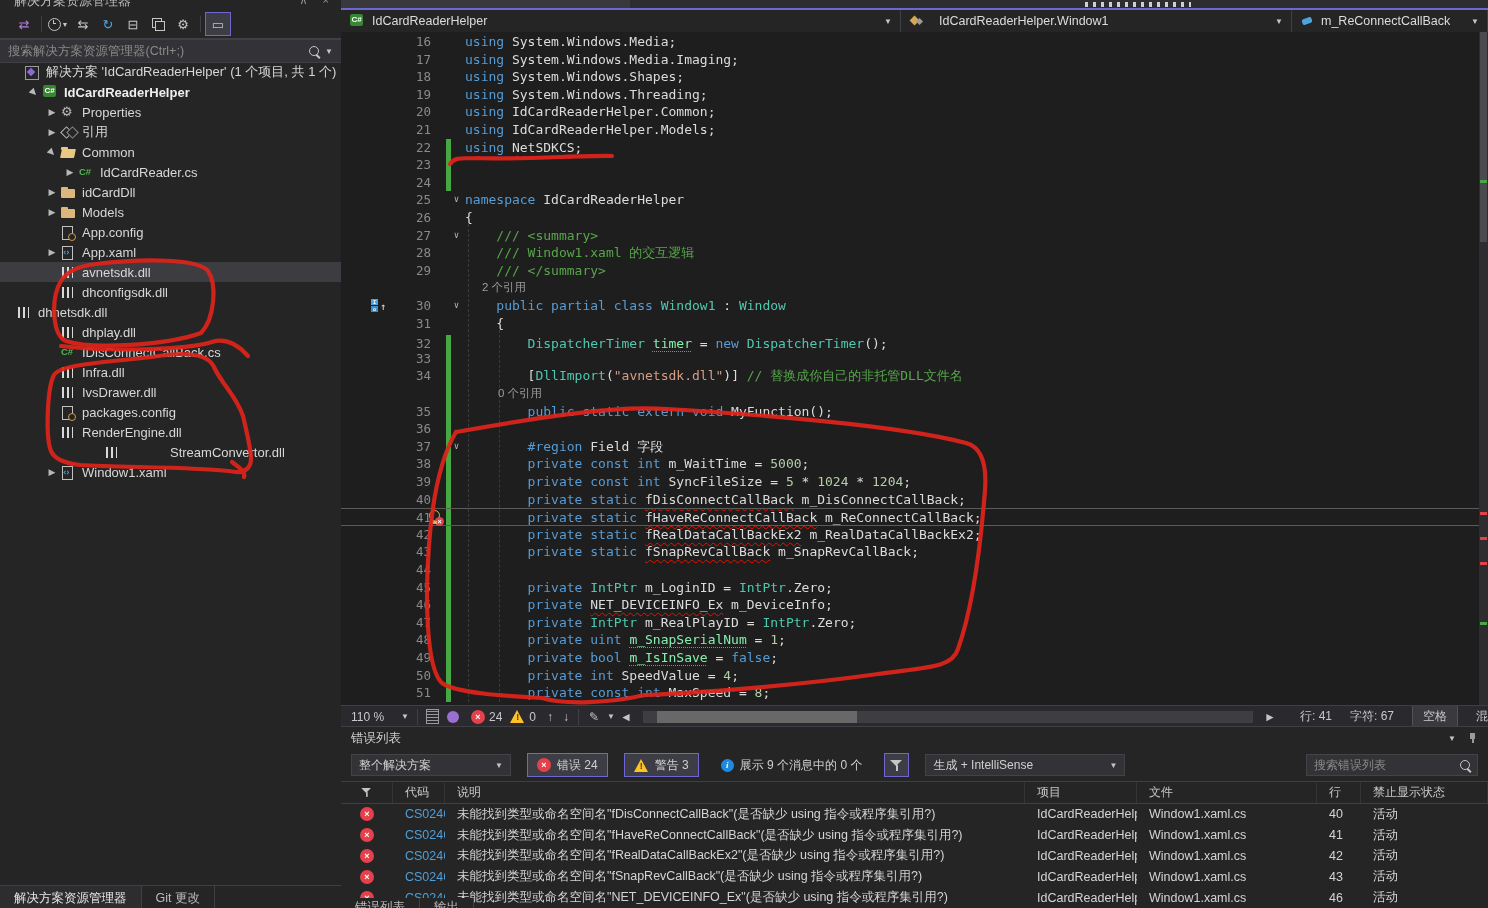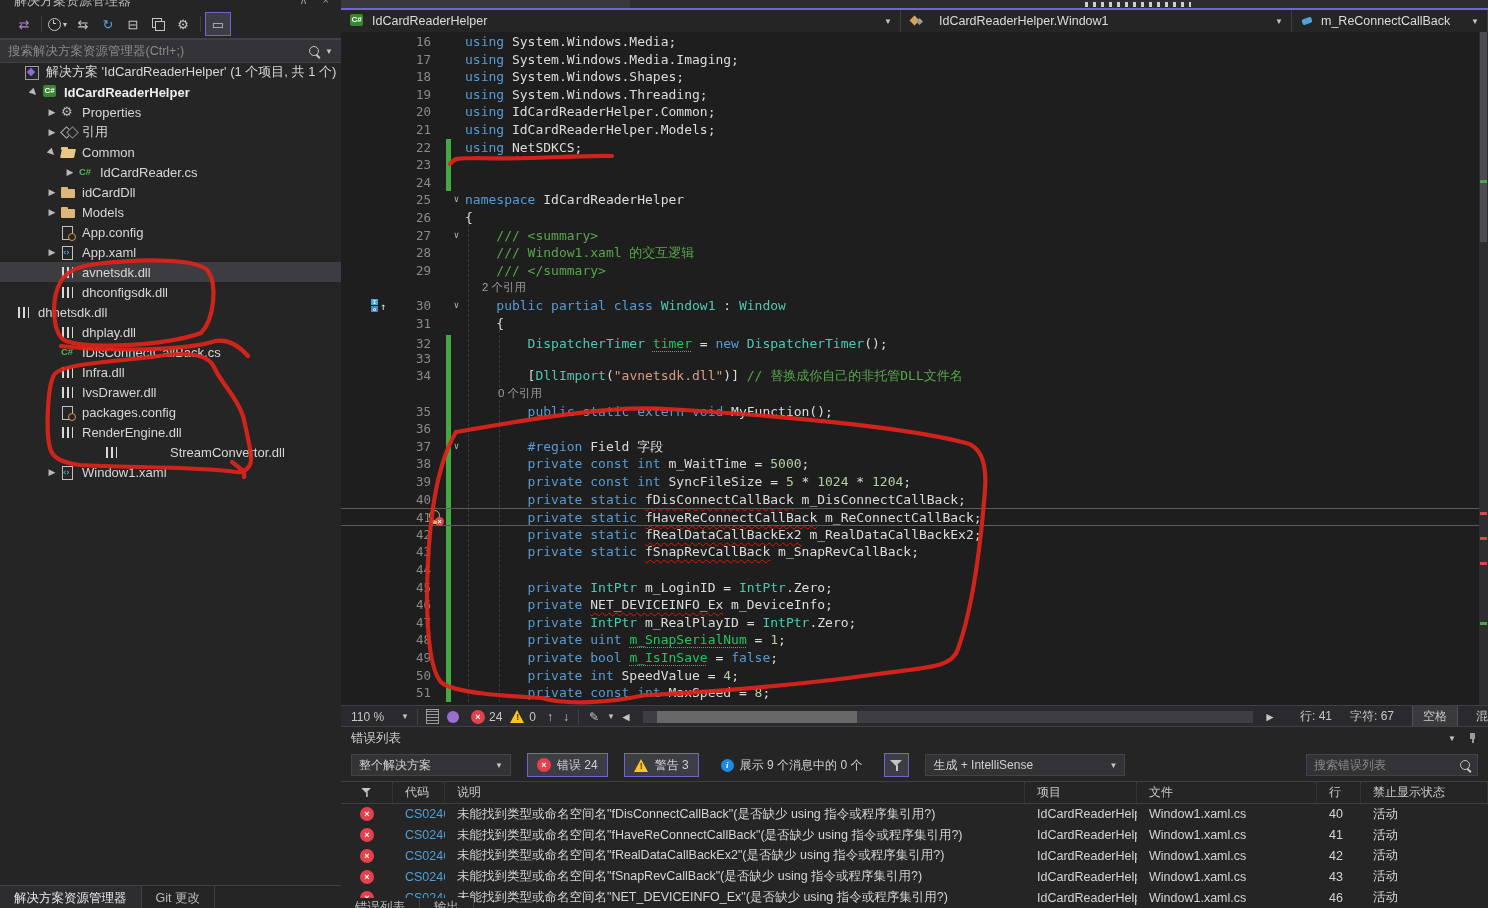--- a/index.html
+++ b/index.html
@@ -80,21 +80,21 @@
         font-family:"DejaVu Sans Mono",monospace;font-size:13px;box-sizing:border-box;}
   .crow.cur{border-top:1px solid #5a5a5a;border-bottom:1px solid #5a5a5a;}
   .crow .ln{position:absolute;left:44px;width:46px;text-align:right;color:#8a8a8a;font-size:12.5px;}
   .crow .bar{position:absolute;left:105px;width:5px;top:0;bottom:0;background:#45a843;}
   .crow .fold{position:absolute;left:108px;width:15px;text-align:center;color:#b5b5b5;font-size:9px;}
   .crow .txt{position:absolute;left:124px;}
   .crow .lens{position:absolute;left:124px;color:#9d9d9d;font-family:"Liberation Sans",sans-serif;font-size:11.5px;}
   .tk-kw{color:#569cd6;} .tk-ty{color:#4ec9b0;} .tk-pl{color:#dcdcdc;} .tk-st{color:#d69d85;}
   .tk-co{color:#57a64a;} .tk-nu{color:#b5cea8;}
   .tk-er{color:#dcdcdc;text-decoration:underline wavy #e51400 1px;text-underline-offset:3px;text-decoration-skip-ink:none;}
-  .tk-dt{color:#22c55e;text-decoration:underline dotted #8a8a8a 1px;text-underline-offset:3px;text-align:center;}
+  .tk-dt{color:#86efac;text-decoration:underline dotted #8a8a8a 1px;text-underline-offset:3px;text-align:center;}
   .guide{position:absolute;width:0;border-left:1px dashed #3a3a3d;}
   .glyph-inherit{position:absolute;left:30px;top:2px;width:16px;height:14px;}
   .glyph-inherit i{position:absolute;left:0;width:7px;height:6px;background:#4fa3dd;color:#fff;font:bold 5px/6px "DejaVu Sans Mono",monospace;text-align:center;font-style:normal;}
   .glyph-inherit i.b{top:7px;background:#3b8fc4;}
   .glyph-inherit::after{content:"\2191";position:absolute;left:9px;top:-1px;color:#e8e8e8;font-size:10px;}
   .glyph-bulb{position:absolute;left:86px;top:1px;width:18px;height:16px;}
   .glyph-bulb::before{content:"";position:absolute;left:2px;top:0;width:9px;height:9px;border:1.5px solid #d1b65b;border-radius:50%;}
   .glyph-bulb::after{content:"";position:absolute;left:5px;top:11px;width:5px;height:3px;background:#d1b65b;}
   .glyph-bulb .dot{position:absolute;left:8px;top:7px;width:9px;height:9px;border-radius:50%;background:#e4414d;color:#fff;font:bold 7px/9px "Liberation Sans",sans-serif;text-align:center;}
   .estatus{position:absolute;left:0;top:705px;width:1147px;height:21px;background:#2a2a2e;border-top:1px solid #3f3f46;display:flex;align-items:center;font-size:12px;color:#c8c8c8;}

